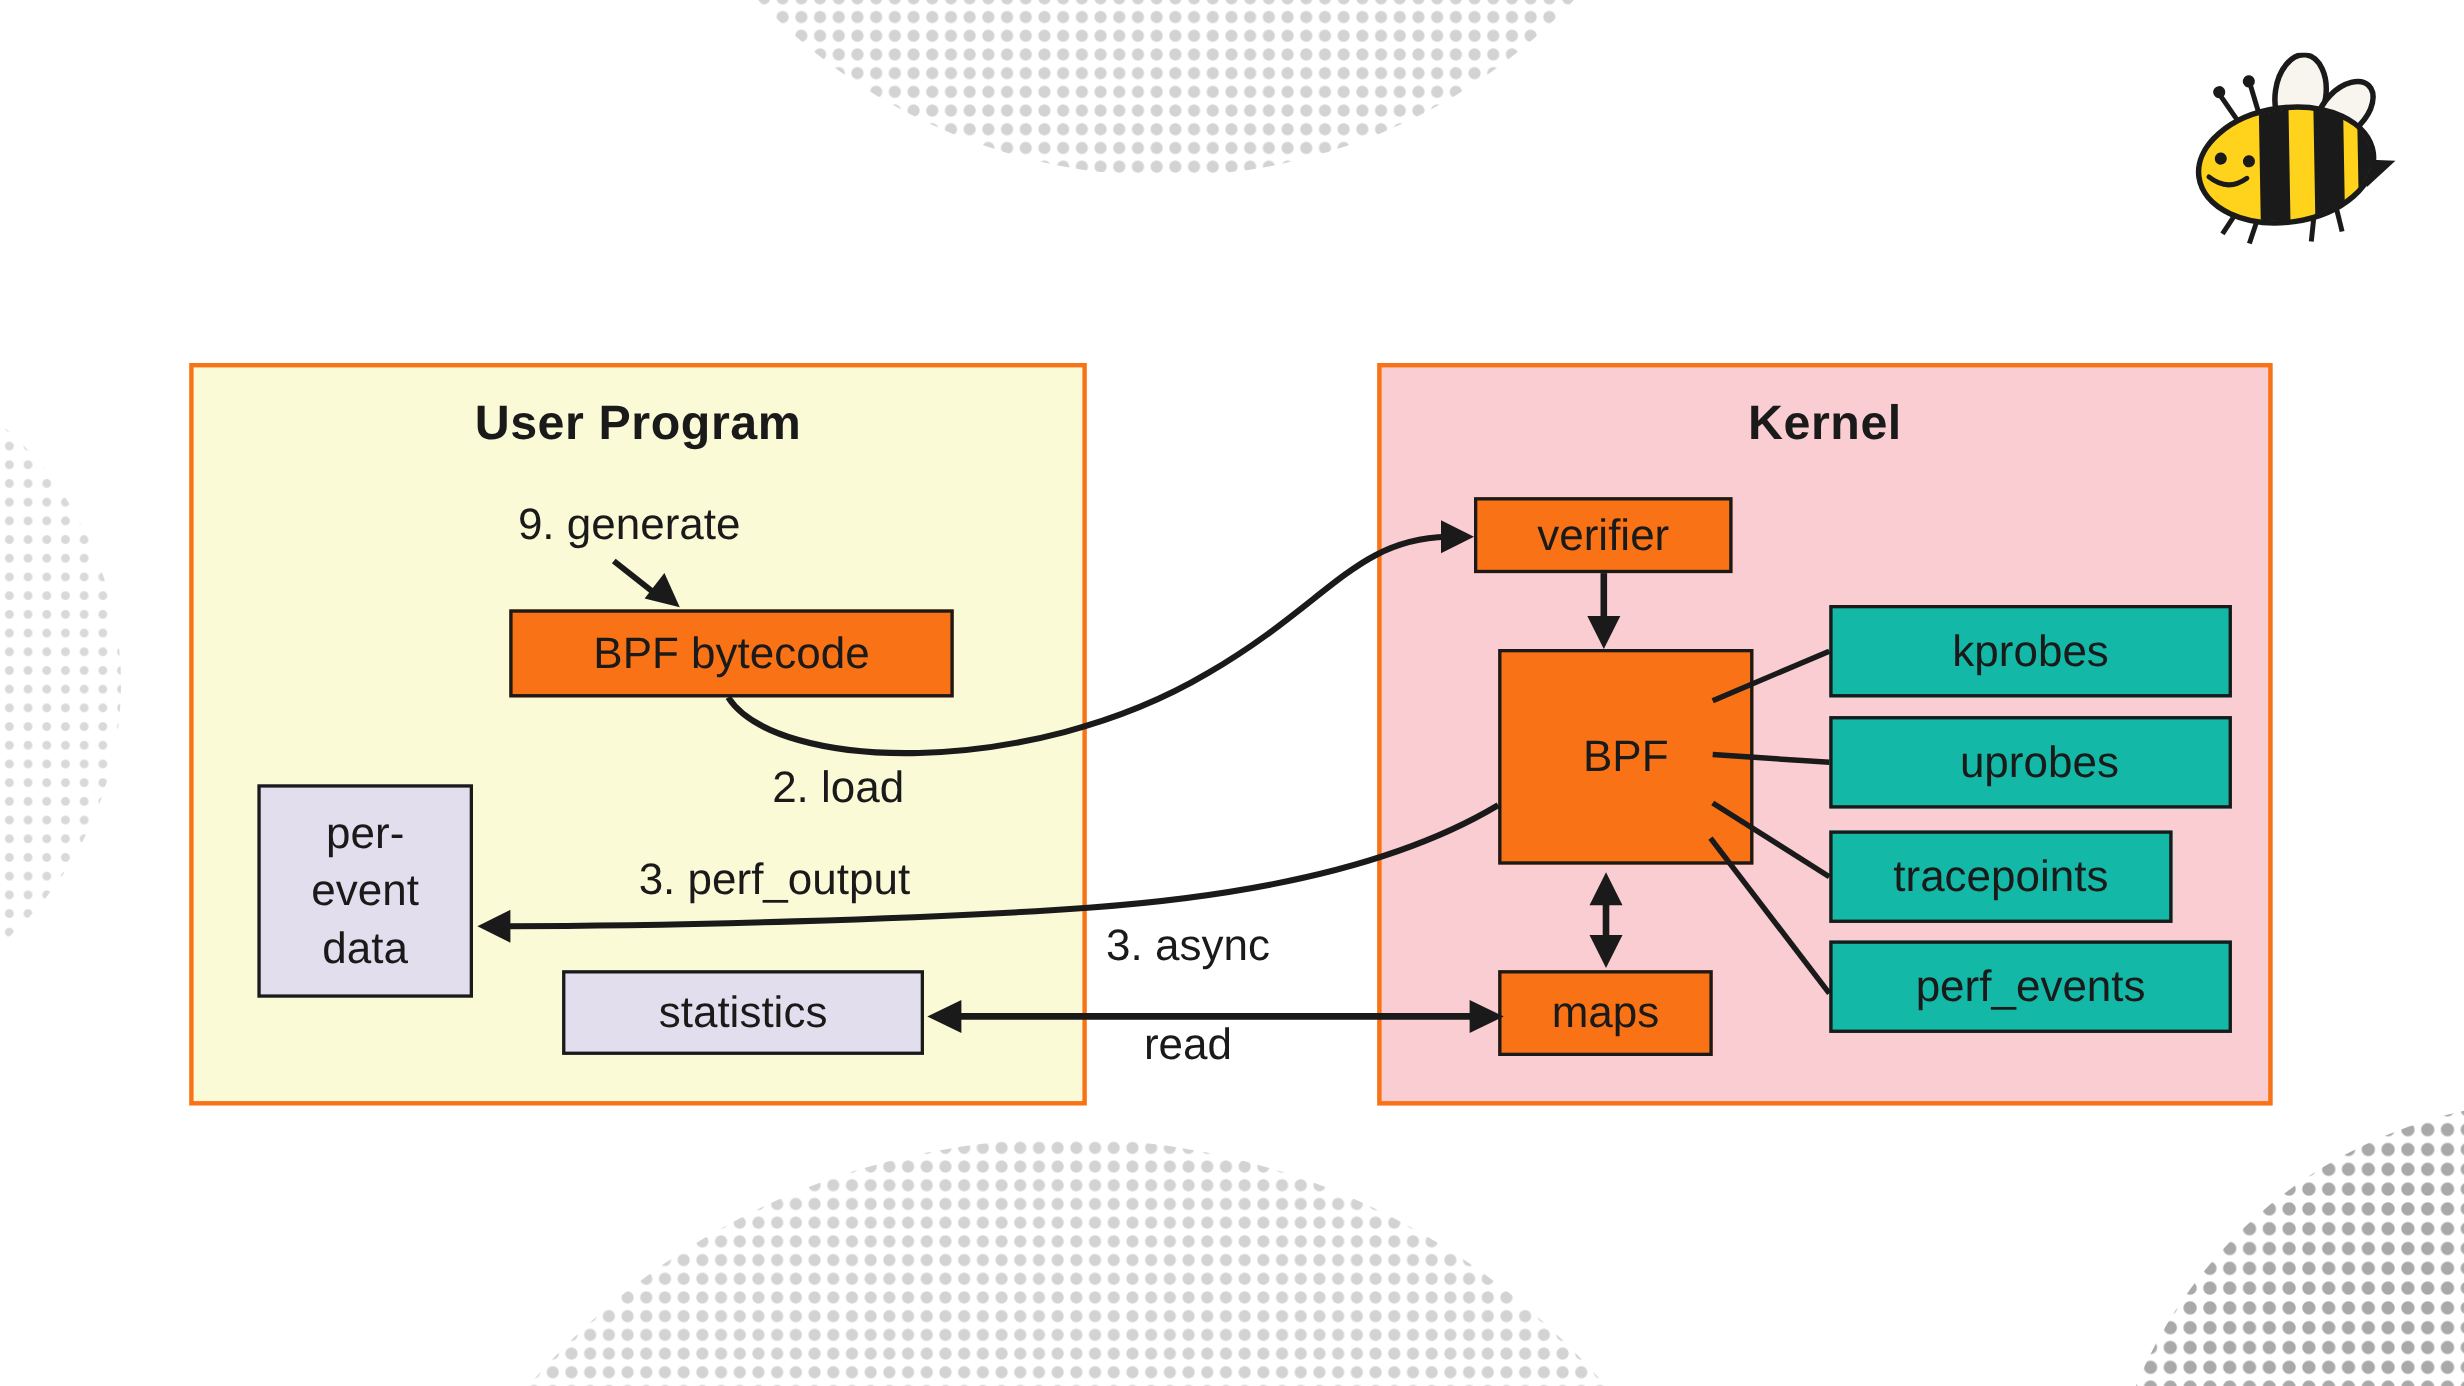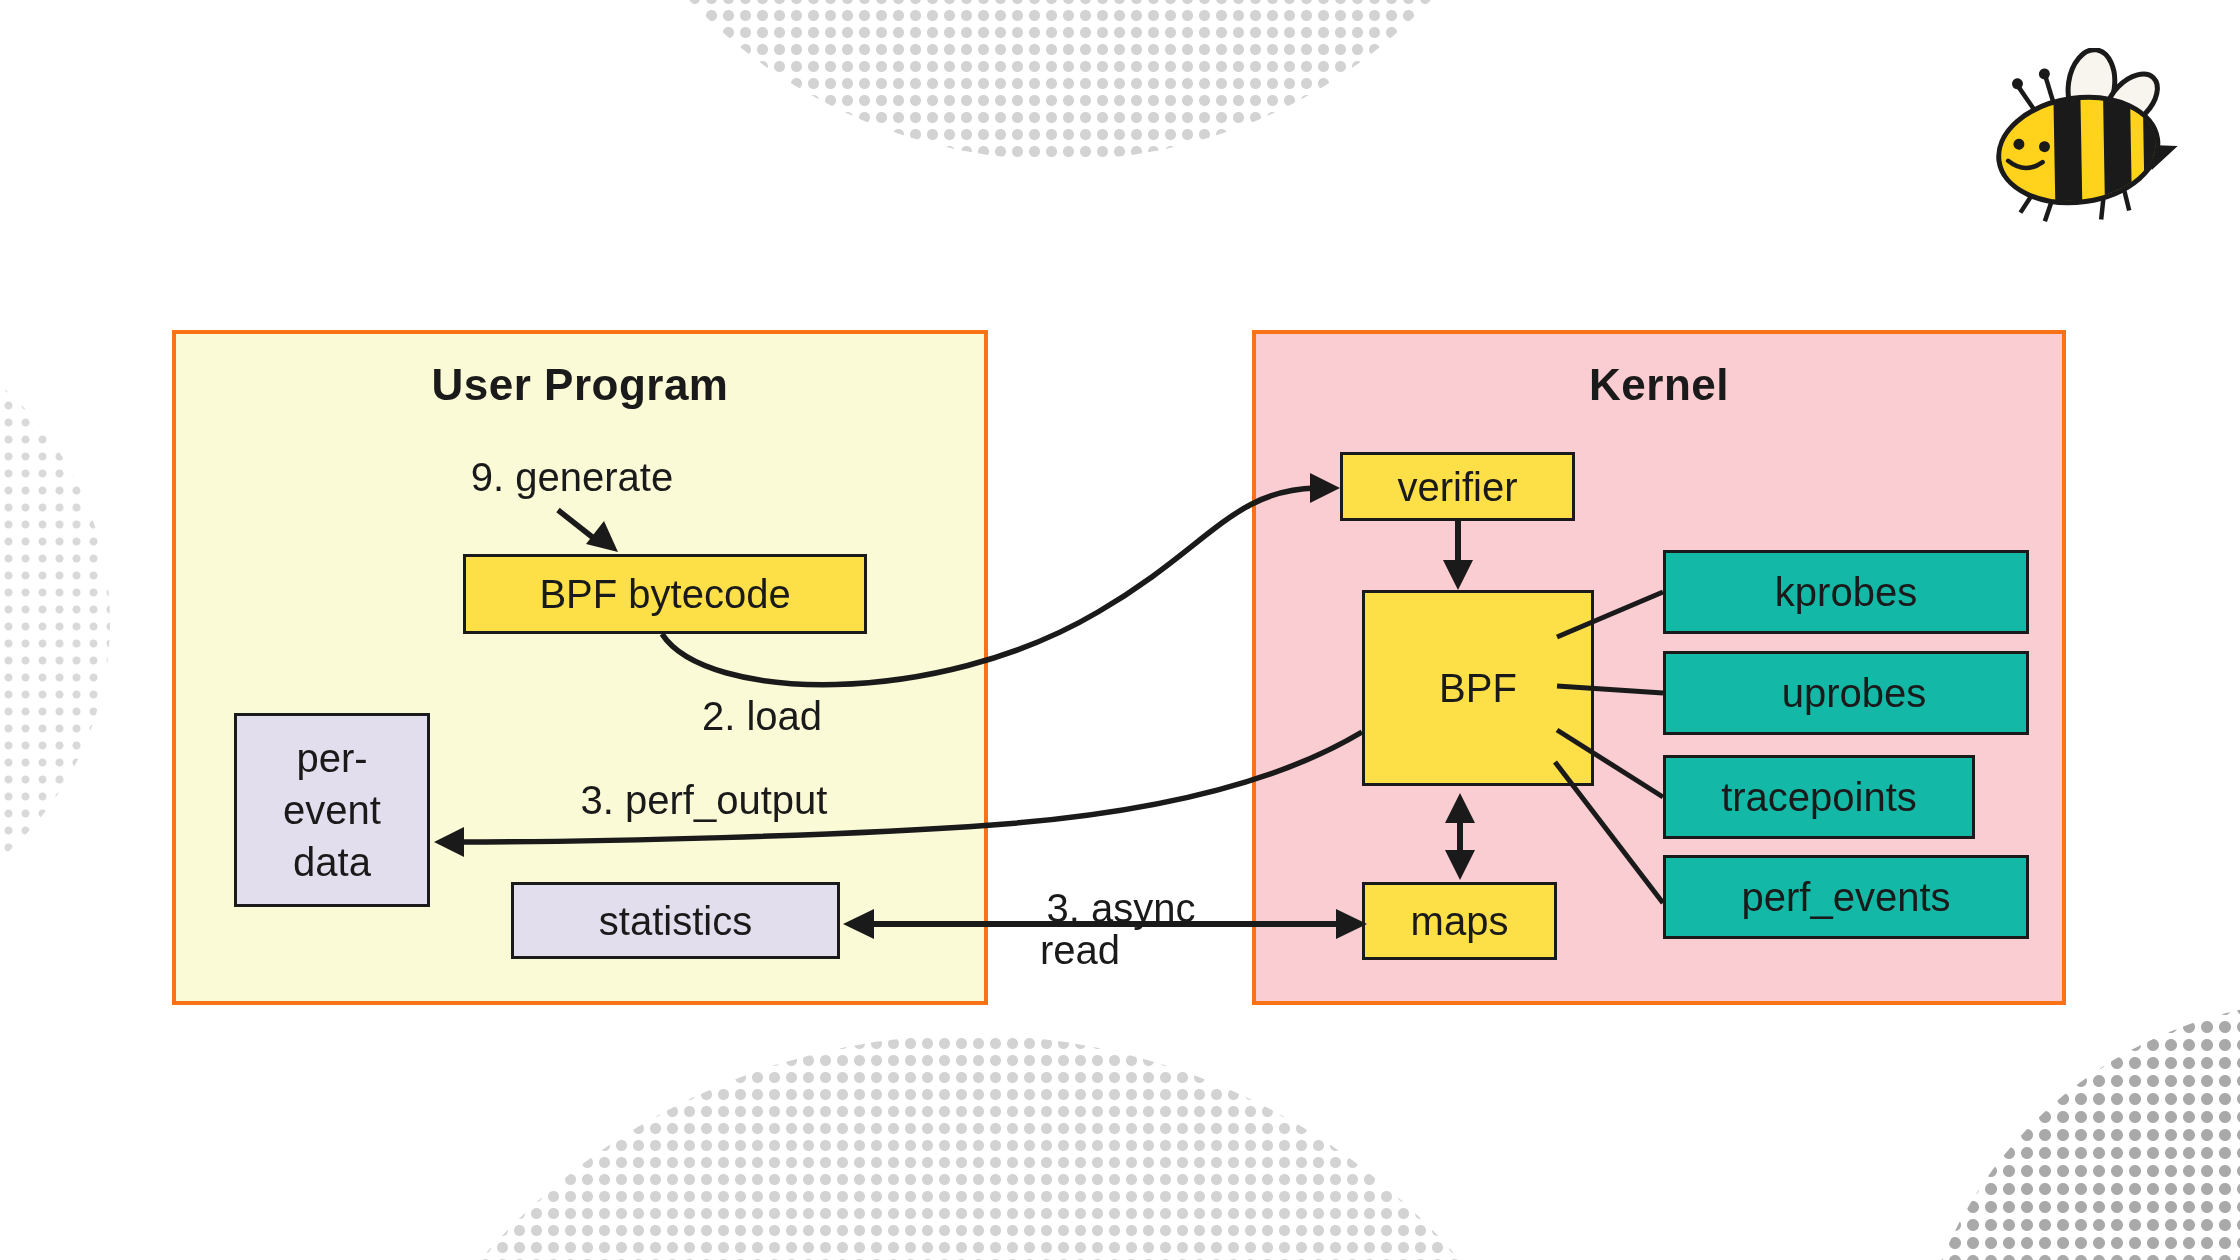--- a/index.html
+++ b/index.html
@@ -34,21 +34,21 @@
     position:absolute; left:0; right:0; top:26px; text-align:center;
     font-size:44px; font-weight:bold; letter-spacing:0.5px;
   }
 
   
   .node{
     position:absolute; border:3px solid #1a1a1a; box-sizing:border-box;
     display:flex; align-items:center; justify-content:center;
     font-size:40px; line-height:1.1; text-align:center;
   }
-  .green{background:#fde047;}
+  .green{background:#f97316;}
   .lavender{background:#E3DEED;}
   .cyan{background:#14b8a6;}
 
   .n-bytecode{left:463px; top:554px; width:404px; height:80px;}
   .n-perevent{left:234px; top:713px; width:196px; height:194px; flex-direction:column; line-height:52px;}
   .n-statistics{left:511px; top:882px; width:329px; height:77px;}
   .n-verifier{left:1340px; top:452px; width:235px; height:69px;}
   .n-bpf{left:1362px; top:590px; width:232px; height:196px;}
   .n-maps{left:1362px; top:882px; width:195px; height:78px;}
   .n-kprobes{left:1663px; top:550px; width:366px; height:84px;}
@@ -57,21 +57,21 @@
   .n-perfevents{left:1663px; top:855px; width:366px; height:84px;}
 
   
   .step-label{
     position:absolute; transform:translateX(-50%);
     font-size:40px; white-space:nowrap;
   }
   .l-generate{left:572px; top:455px;}
   .l-load{left:762px; top:694px;}
   .l-perfoutput{left:704px; top:778px;}
-  .l-async1{left:1080px; top:886px;margin-left:41px;}
+  .l-async1{left:1080px; top:838px;}
   .l-async2{left:1080px; top:928px;}
 
   .arrows-overlay{position:absolute; left:0; top:0; pointer-events:none;}
   .bee{position:absolute; left:1978px; top:48px; width:200px; height:185px;}
 </style>
 </head>
 <body>
 
 <div class="canvas">
 

